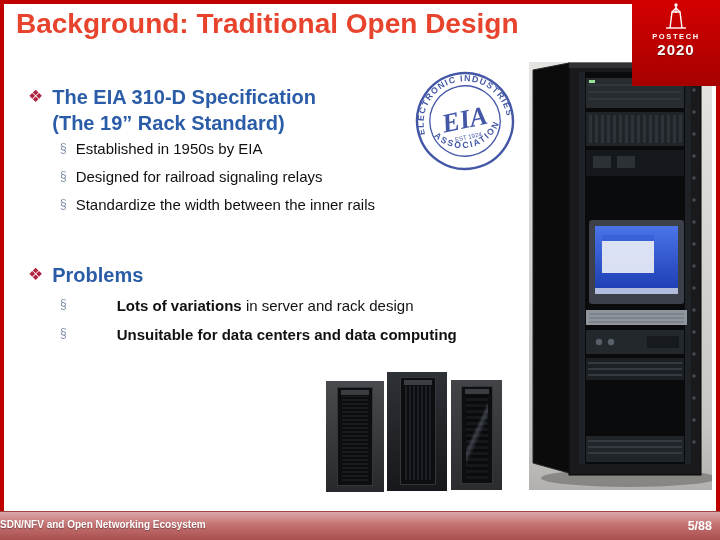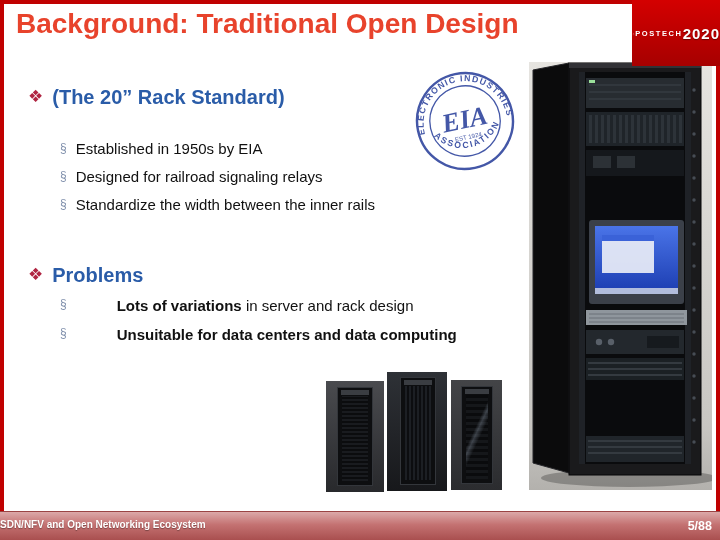--- a/index.html
+++ b/index.html
@@ -13,23 +13,23 @@
     position:absolute;left:0;top:0;right:0;bottom:28px;
     border-left:4px solid #C00000;border-top:4px solid #C00000;border-right:4px solid #C00000;
     pointer-events:none;z-index:5;
   }
   .title{
     position:absolute;left:16px;top:8px;margin:0;
     font-size:28px;font-weight:bold;color:#E8432C;white-space:nowrap;z-index:2;
   }
   
   .logo-block{
-    position:absolute;right:0;top:0;width:88px;height:66px;
+    position:absolute;right:0;top:0;width:88px;height:86px;
     background:linear-gradient(180deg,#D40000,#A60000);
-    display:flex;align-items:center;z-index:6;
+    display:flex;flex-direction:column;align-items:center;z-index:6;
   }
   .logo-emblem{margin-top:2px;}
   .logo-brand{font-size:7.5px;font-weight:bold;color:#fff;letter-spacing:1.6px;line-height:9px;}
   .logo-year{font-size:15px;font-weight:bold;color:#fff;letter-spacing:1px;line-height:17px;text-shadow:0 1px 1px rgba(0,0,0,.4);}
   
   .section-heading{position:absolute;display:flex;align-items:flex-start;z-index:2;}
   .sec1-heading{left:28px;top:84px;}
   .sec2-heading{left:28px;top:262px;}
   .diamond{font-size:17px;line-height:26px;color:#B02542;margin-right:9px;}
   .heading-text{font-size:20px;font-weight:bold;color:#2A5CA8;line-height:26px;}
@@ -91,21 +91,22 @@
     </g>
     <circle cx="20" cy="3" r="1.7" fill="#ffffff"></circle>
   </svg>
   <div class="logo-brand">POSTECH</div>
   <div class="logo-year">2020</div>
 </div>
 
 <div class="section-heading sec1-heading">
   <span class="diamond">❖</span>
   <div class="heading-text">
-    <div>(The 20” Rack Standard)</div>
+    <div>The EIA 310-D Specification</div>
+    <div>(The 19” Rack Standard)</div>
   </div>
 </div>
 
 <ul class="items items1">
   <li>
     <span class="sec-marker">§</span>
     <span class="item-text">Established in 1950s by EIA</span>
   </li>
   <li>
     <span class="sec-marker">§</span>

